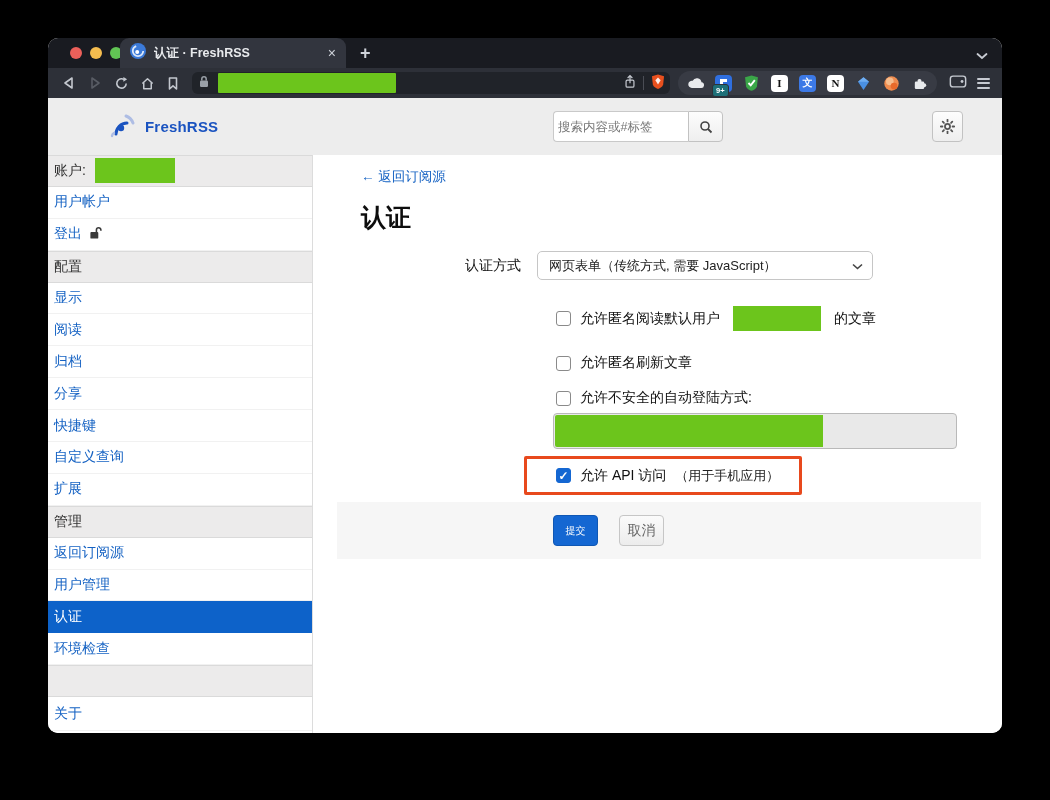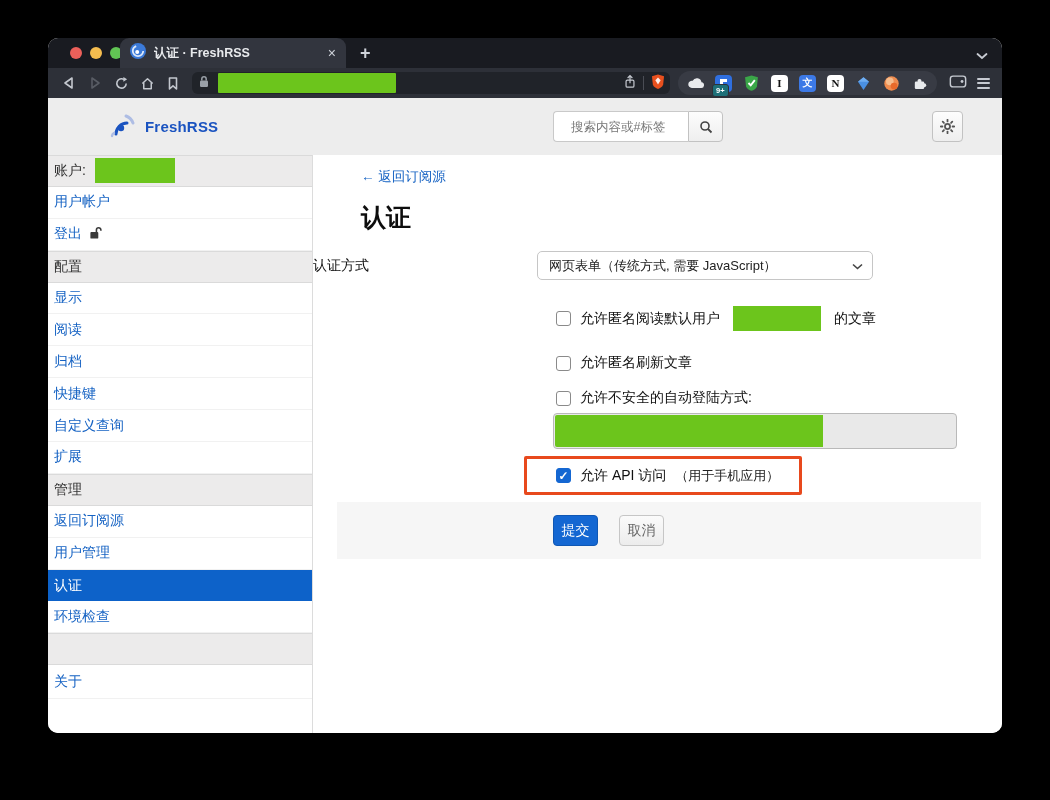--- a/index.html
+++ b/index.html
@@ -38,21 +38,21 @@
   .burger { display:flex; flex-direction:column; gap:2.5px; margin-left:10px; margin-right:2px; }
   .burger i { width:13px; height:2px; background:#c7cbd2; border-radius:1px; display:block; }
 
   
   .page { height:635px; display:flex; flex-direction:column; background:#fff; }
   .app-header { height:57px; background:#ededed; position:relative; flex:none; }
   .logo { position:absolute; left:60px; top:13px; display:flex; align-items:center; gap:7px; }
   .logo-text { color:#1a53c0; font-size:15px; font-weight:bold; letter-spacing:.2px; }
   .search-group { position:absolute; left:505px; top:13px; display:flex; }
   .search-input { width:135px; height:31px; border:1px solid #c9c9c9; border-right:none; border-radius:4px 0 0 4px;
-                  padding:0 17px; font-size:12.5px; background:#fff; color:#333; font-family:"Liberation Sans",sans-serif; }
+                  padding:0 4px; font-size:12.5px; background:#fff; color:#333; font-family:"Liberation Sans",sans-serif; }
   .search-input::placeholder { color:#777; }
   .search-btn { width:35px; height:31px; border:1px solid #c2c2c2; border-radius:0 4px 4px 0;
                 background:linear-gradient(#fdfdfd,#eee); display:flex; align-items:center; justify-content:center; }
   .gear-btn { position:absolute; right:39px; top:13px; width:31px; height:31px; border:1px solid #c2c2c2;
               border-radius:4px; background:linear-gradient(#fdfdfd,#eee); display:flex; align-items:center; justify-content:center; }
 
   .body-row { flex:1; display:flex; min-height:0; }
 
   
   .sidebar { width:265px; flex:none; border-right:1px solid #dcdcdc; display:flex; flex-direction:column; }
@@ -62,21 +62,21 @@
   .s-selected { background:#0d62c9; color:#fff; border-bottom:none; }
   .s-redact { width:80px; height:25px; background:#6cc51c; margin-left:2px; }
   .s-last { height:34px; }
 
   
   .main { flex:1; position:relative; overflow:hidden; font-size:14px; color:#111; }
   .back-link { display:inline-block; margin:13px 0 0 48px; color:#1562c3; font-size:13.5px; cursor:pointer; }
   .h1 { margin:15px 0 0 48px; font-size:25px; font-weight:bold; color:#0d0d0d; }
 
   .form-row { display:flex; align-items:center; margin-top:17px; }
-  .form-label { width:224px; padding-right:16px; flex:none; }
+  .form-label { width:224px; text-align:right; padding-right:16px; flex:none; }
   .select { width:336px; height:29px; border:1px solid #c6c6c6; border-radius:5px; background:#fff;
             display:flex; align-items:center; padding:0 26px 0 11px; font-size:13px; color:#222; position:relative; cursor:pointer; }
   .select svg { position:absolute; right:9px; top:11px; }
 
   .cb-row { display:flex; align-items:center; margin-left:243px; gap:9px; }
   .cbx { width:15px; height:15px; border:1.5px solid #8a8a8a; border-radius:3px; background:#fff; flex:none; }
   .cbx.checked { background:#1467d2; border-color:#1467d2; color:#fff; font-size:12px; line-height:14px;
                  text-align:center; font-weight:bold; }
   .cb1 { margin-top:26px; }
   .cb2 { margin-top:23px; }
@@ -87,21 +87,21 @@
                   border-radius:4px; padding:1px; }
   .redact-input .fill { width:268px; height:32px; background:#6cc51c; border-radius:2px 0 0 2px; }
 
   .highlight-box { margin:7px 0 0 211px; width:278px; height:39px; border:3px solid #e8491d; border-radius:2px;
                    display:flex; align-items:center; padding-left:29px; gap:9px; background:#fff; }
   .hint { color:#222; font-size:13px; }
 
   .actions-band { margin:7px 0 0 24px; width:644px; height:57px; background:#f6f6f6; display:flex;
                   align-items:center; padding-left:216px; gap:21px; }
   .btn-submit { width:45px; height:31px; background:#1467d2; border:1px solid #0f57b4; border-radius:4px;
-                color:#fff; font-size:14px; display:flex; align-items:center; justify-content:center; cursor:pointer; }
+                color:#fff; font-size:10px; display:flex; align-items:center; justify-content:center; cursor:pointer; }
   .btn-cancel { width:45px; height:31px; background:linear-gradient(#fbfbfb,#ececec); border:1px solid #c6c6c6;
                 border-radius:4px; color:#666; font-size:14px; display:flex; align-items:center; justify-content:center; cursor:pointer; }
 </style>
 </head>
 <body>
 
 <div class="window">
 
   <div class="tabstrip">
     <div class="traffic">
@@ -307,20 +307,23 @@
         <div class="s-row s-link">
             <span>显示</span>
           </div>
         <div class="s-row s-link">
             <span>阅读</span>
           </div>
         <div class="s-row s-link">
             <span>归档</span>
           </div>
         <div class="s-row s-link">
+            <span>分享</span>
+          </div>
+        <div class="s-row s-link">
             <span>快捷键</span>
           </div>
         <div class="s-row s-link">
             <span>自定义查询</span>
           </div>
         <div class="s-row s-link">
             <span>扩展</span>
           </div>
         <div class="s-row s-header">
             <span>管理</span>

